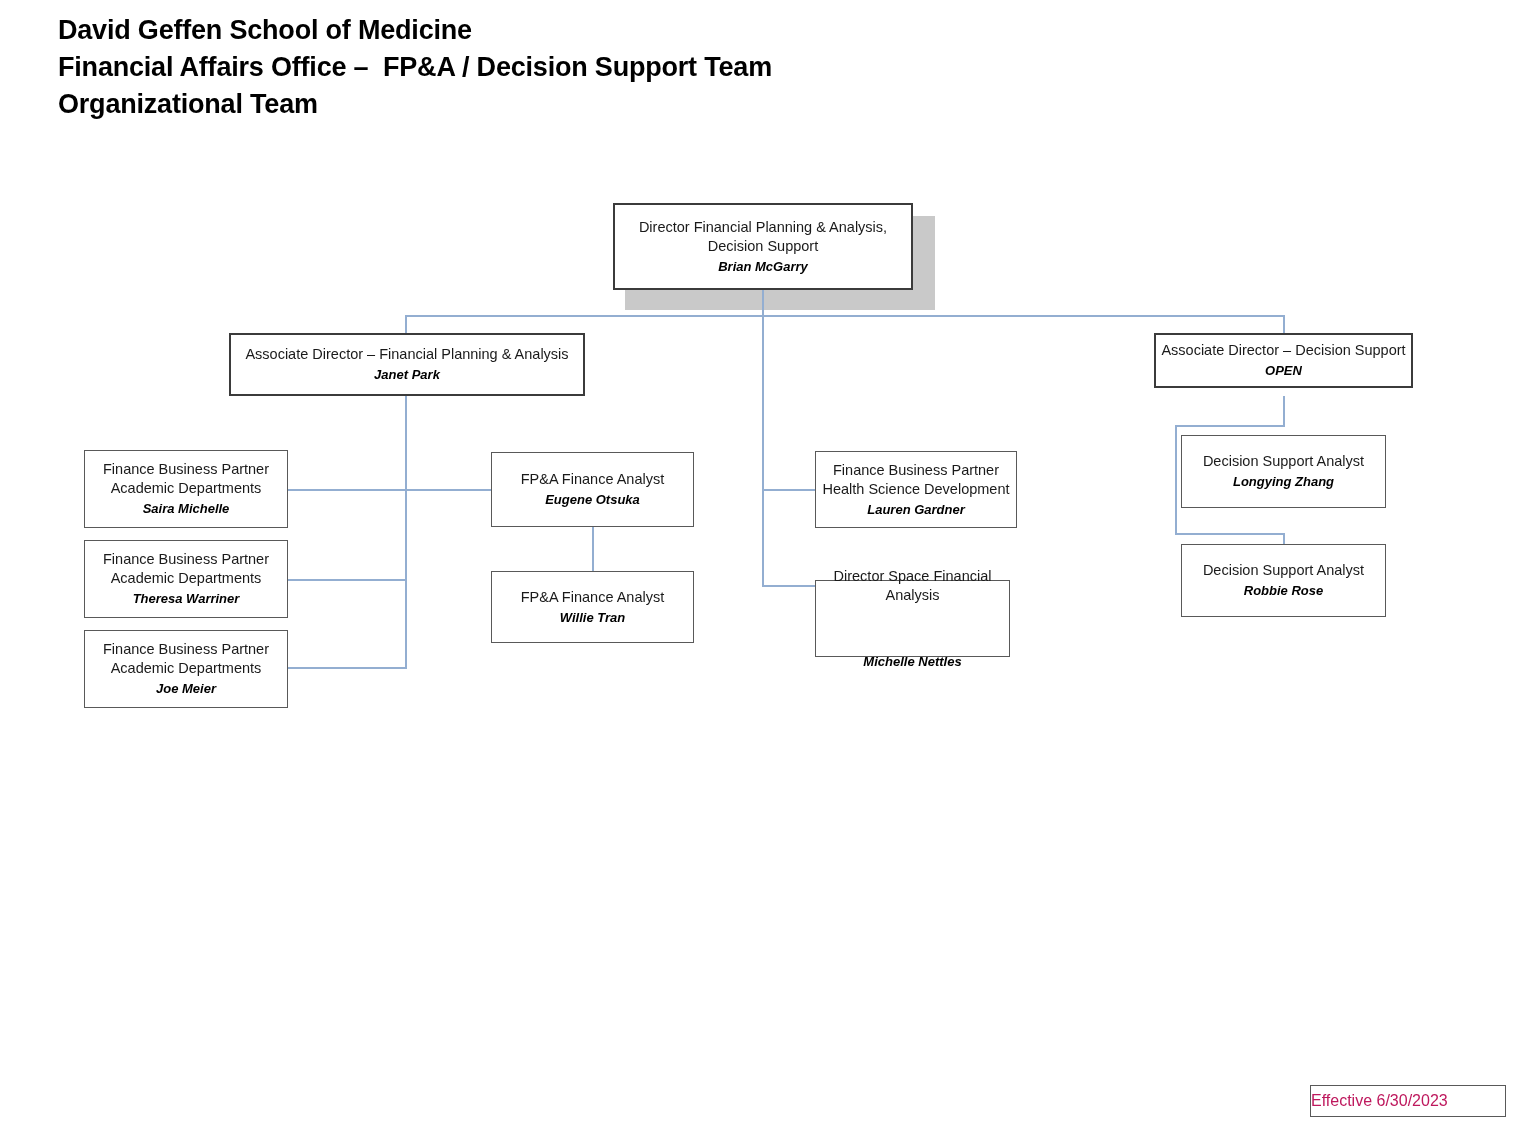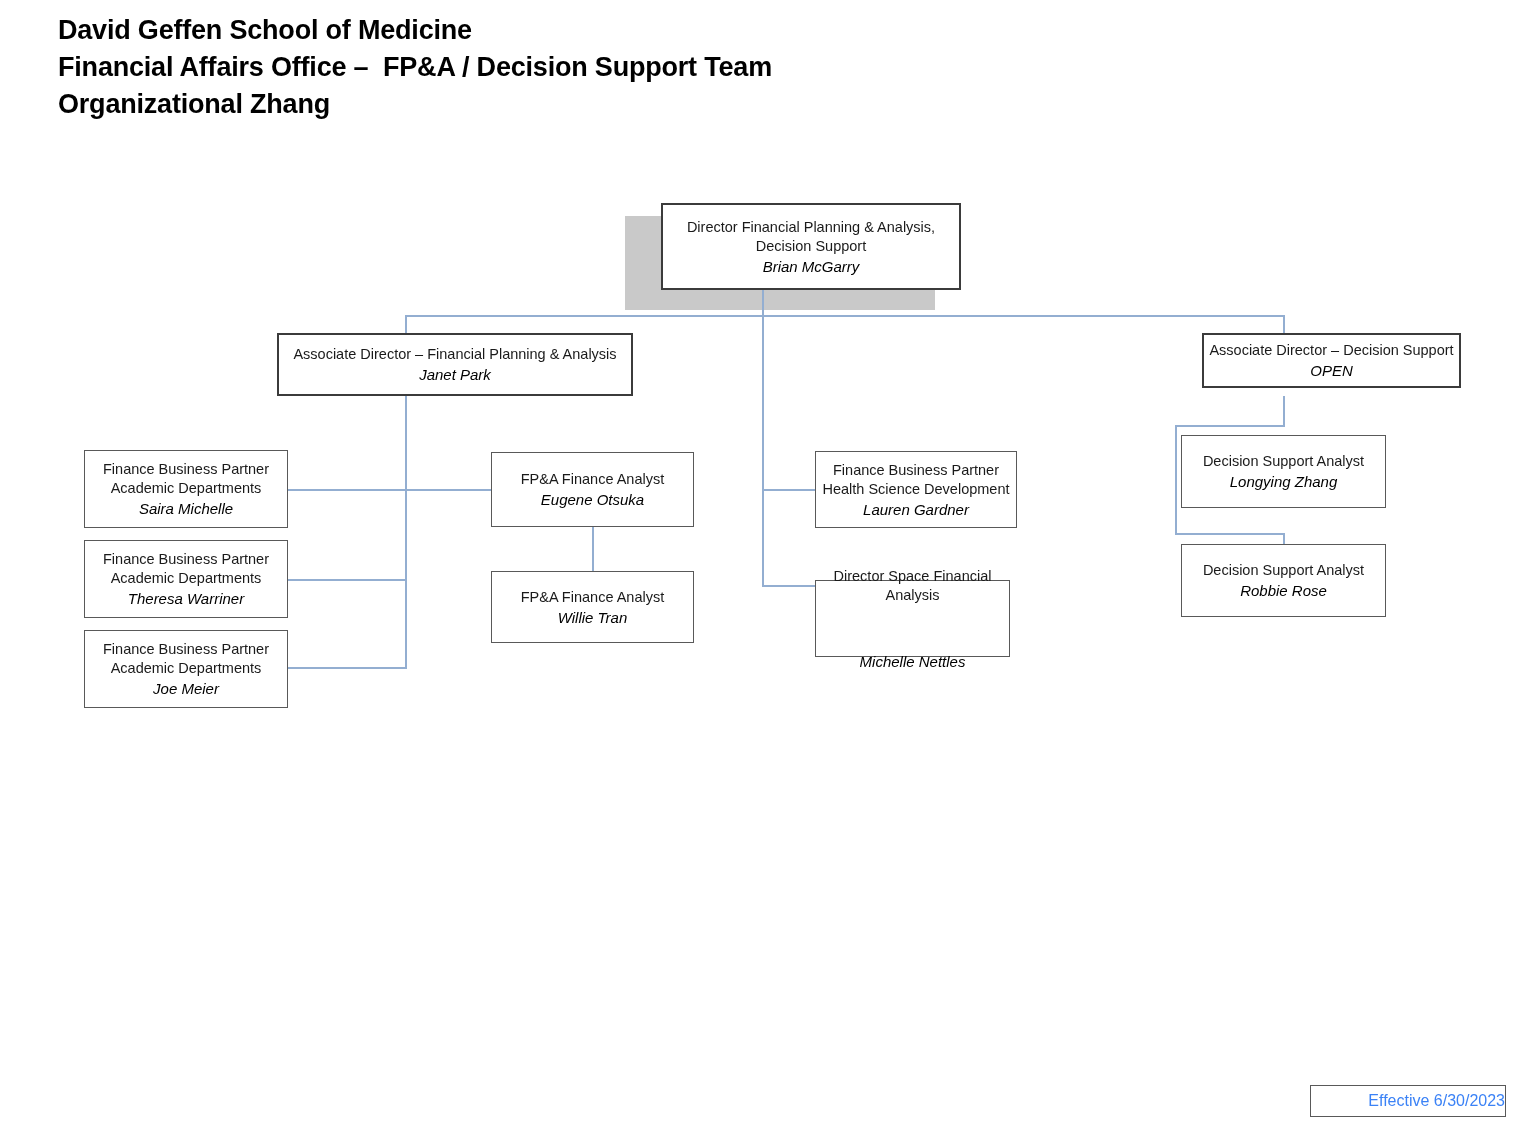--- a/index.html
+++ b/index.html
@@ -50,33 +50,32 @@
     padding: 2px 6px;
     z-index: 5;
   }
   .node .role {
     font-size: 14.5px;
     line-height: 19px;
     color: #1a1a1a;
     white-space: pre-line;
   }
   .node .person {
-    font-size: 15px;
+    font-size: 13px;
     line-height: 19px;
-    font-weight: normal;
+    font-weight: bold;
     font-style: italic;
     color: #000000;
     margin-top: 1px;
   }
 
   
   .node.double {
     border: 1px solid #3b3b3b;
     padding: 0;
-    margin-left: 48px;
   }
   .node.double .inner {
     box-sizing: border-box;
     width: 100%;
     height: 100%;
     border: 1.5px solid #3b3b3b;
     display: flex;
     flex-direction: column;
     align-items: center;
     justify-content: center;
@@ -101,34 +100,34 @@
   .conn.h { height: 2px; }
 
   
   #effective-box {
     position: absolute;
     box-sizing: border-box;
     border: 1.5px solid #595959;
     background: #ffffff;
     display: flex;
     align-items: center;
-    justify-content: flex-end;
+    justify-content: flex-start;
     font-size: 16px;
-    color: #3b82f6;
+    color: #be185d;
   }
 </style>
 </head>
 <body>
 
 <div id="page">
 
   <div id="title-block">
     <div class="title-line">David Geffen School of Medicine</div>
     <div class="title-line">Financial Affairs Office –  FP&amp;A / Decision Support Team</div>
-    <div class="title-line">Organizational Zhang</div>
+    <div class="title-line">Organizational Team</div>
   </div>
 
   <div class="conn v" style="left:762px; top:290px; height:26px;"></div>
 
   <div class="conn h" style="left:405px; top:315px; width:880px;"></div>
 
   <div class="conn v" style="left:405px; top:315px; height:18px;"></div>
 
   <div class="conn v" style="left:1283px; top:315px; height:18px;"></div>
 

